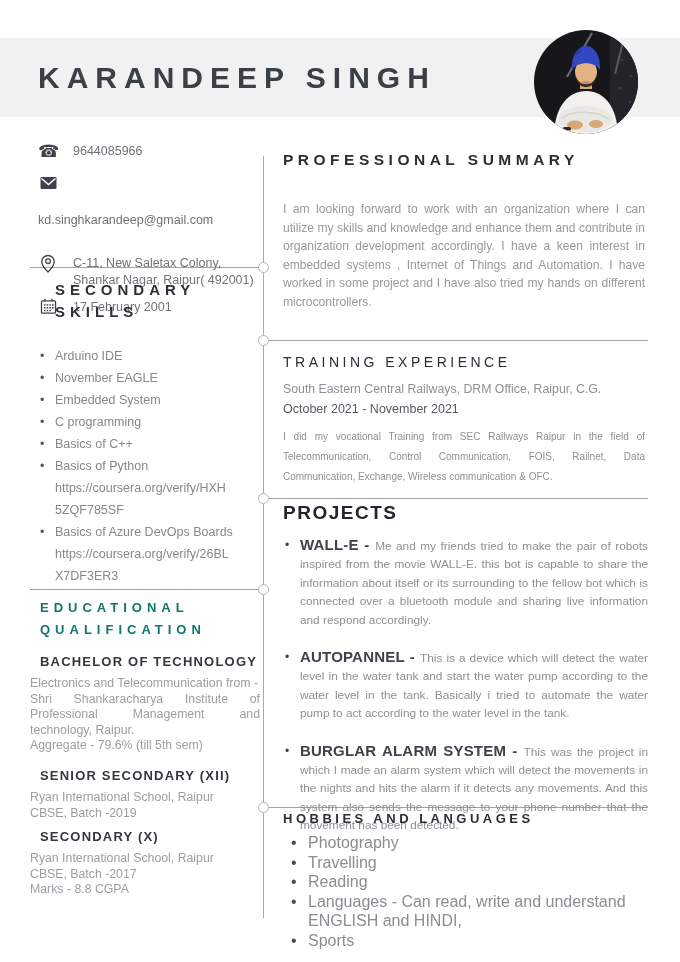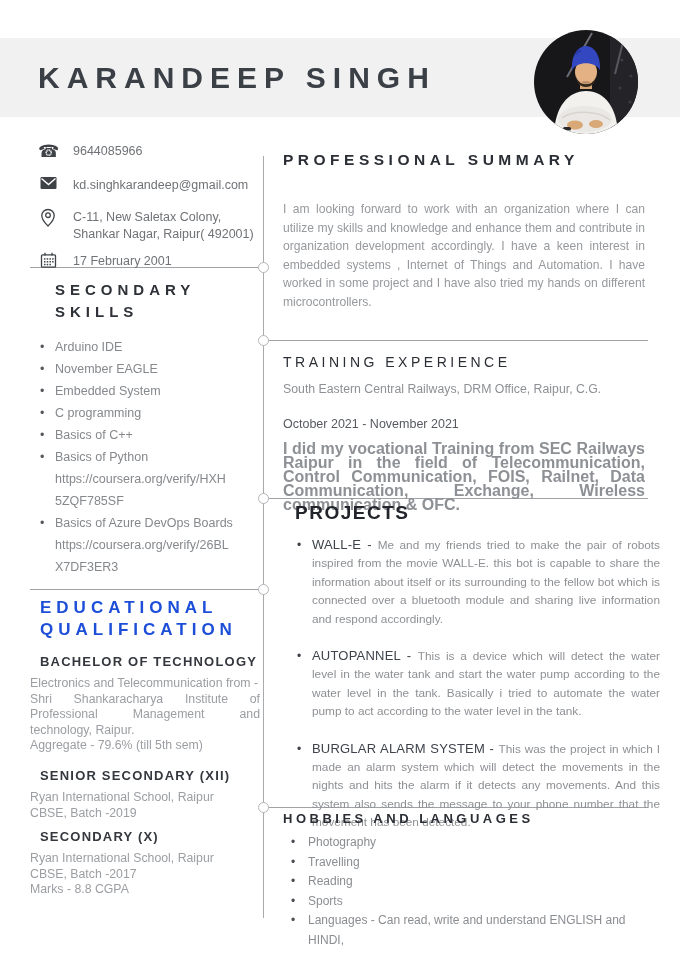--- a/index.html
+++ b/index.html
@@ -25,67 +25,67 @@
   .hl-right { left:263px; width:385px; }
   .node { position:absolute; width:11px; height:11px; border-radius:50%;
           background:#ffffff; border:1.5px solid #b3b6b9; margin-left:-5px; margin-top:-5px; }
 
   
   .contact { position:absolute; left:38px; top:142px; width:222px; }
   .c-row { display:flex; align-items:flex-start; gap:15px; }
   .c-ico { width:20px; flex:0 0 20px; text-align:center; color:#3f4347; }
   .c-glyph { font-family:"DejaVu Sans", sans-serif; font-size:17px; line-height:18px; color:#3f4347; }
   .c-txt { font-size:12.5px; color:#6f7276; line-height:17px; padding-top:1px; }
-  .mb17{margin-bottom:16px;} .mb16{margin-bottom:14px;} .mb9{margin-bottom:9px;}
+  .mb17{margin-bottom:16px;} .mb16{margin-bottom:25px;flex-direction:column;} .mb9{margin-bottom:9px;}
 
   .sec-skills { position:absolute; left:30px; top:279px; width:230px; }
   .h-left { font-size:15px; font-weight:700; letter-spacing:5px; color:#2e3238;
             line-height:22px; padding-left:25px; }
-  .skill-list { list-style:none; margin-top:13px; }
+  .skill-list { list-style:none; margin-top:22px; }
   .skill-list li { position:relative; padding-left:25px; font-size:12.5px; color:#85888c;
                    line-height:22px; }
   .skill-list li::before { content:"•"; position:absolute; left:10px; color:#55585c; }
   .skill-url { display:block; max-width:174px; word-break:break-all;
                line-height:22px; color:#85888c; text-decoration:none; }
   .skill-url:empty { display:none; }
 
   .sec-edu { position:absolute; left:30px; top:597px; width:230px; }
-  .h-left2 { font-size:17px; font-weight:700; letter-spacing:5px; color:#1d4ed8;
+  .h-left2 { font-size:13px; font-weight:700; letter-spacing:5px; color:#0f766e;
              line-height:22px; padding-left:10px; }
   .deg-h { font-size:13px; font-weight:700; letter-spacing:1.2px; color:#34383e; padding-left:10px; }
   .deg-h.m1 { margin-top:13px; } .deg-h.m2 { margin-top:14px; } .deg-h.m3 { margin-top:8px; }
   .deg-lines { margin-top:7px; font-size:12.3px; line-height:15.6px; color:#9b9ea2;
                text-align:justify; }
   .deg-lines .jl { text-align:justify; }
 
   
   .sec-summary { position:absolute; left:283px; top:151px; width:362px; }
   .h-right-lg { font-size:15.5px; font-weight:700; letter-spacing:4.5px; color:#2b2f35; }
   .summary-p { margin-top:31px; font-size:12.1px; line-height:18.6px; color:#96999d;
                text-align:justify; }
 
   .sec-training { position:absolute; left:283px; top:354px; width:362px; }
   .h-right-md { font-size:14px; font-weight:400; letter-spacing:3.5px; color:#2b2f35; }
   .train-org { margin-top:12px; font-size:12.3px; color:#8d9094; }
-  .train-period { margin-top:21px; font-size:12.5px; color:#565a60; }
-  .train-p { margin-top:11px; font-size:16px; line-height:14px; color:#8d9094;
-             text-align:justify;font-weight:bold; }
-
-  .sec-projects { position:absolute; left:295px; top:502px; width:365px; }
+  .train-period { margin-top:6px; font-size:12.5px; color:#565a60; }
+  .train-p { margin-top:11px; font-size:10px; line-height:20px; color:#8d9094;
+             text-align:justify; }
+
+  .sec-projects { position:absolute; left:283px; top:502px; width:365px; }
   .h-projects { font-size:19px; font-weight:700; letter-spacing:1.5px; color:#22262c; }
   .proj-list { list-style:none; margin-top:12px; }
   .proj-list li { position:relative; padding-left:17px; font-size:11.8px; line-height:18.4px;
                   color:#8d9094; text-align:justify; margin-bottom:19px; }
   .proj-list li::before { content:"•"; position:absolute; left:2px; color:#3e4248; font-size:12px; }
-  .proj-name { font-weight:400; color:#3e424a; font-size:13px; letter-spacing:0.2px; }
+  .proj-name { font-weight:700; color:#3e424a; font-size:15px; letter-spacing:0.2px; }
 
   .sec-hobbies { position:absolute; left:283px; top:811px; width:380px; }
   .h-right-sm { font-size:13px; font-weight:700; letter-spacing:3.5px; color:#2b2f35; }
   .hobby-list { list-style:none; margin-top:7px; }
-  .hobby-list li { position:relative; padding-left:25px; font-size:12px; color:#8a8d91;
+  .hobby-list li { position:relative; padding-left:25px; font-size:16px; color:#8a8d91;
                    line-height:19.5px; }
   .hobby-list li::before { content:"•"; position:absolute; left:8px; color:#4a4d52; }
 
   svg .stk { stroke:#3f4347; fill:none; stroke-width:1.3; }
 </style>
 </head>
 <body>
 
 <div class="page">
 
@@ -243,18 +243,18 @@
       </li>
     </ul>
   </div>
 
   <div class="sec-hobbies">
     <div class="h-right-sm">HOBBIES AND LANGUAGES</div>
     <ul class="hobby-list">
       <li>Photography</li>
       <li>Travelling</li>
       <li>Reading</li>
+      <li>Languages - Can read, write and understand ENGLISH and HINDI,</li>
       <li>Sports</li>
-      <li>Languages - Can read, write and understand ENGLISH and HINDI,</li>
     </ul>
   </div>
 
 </div>
 
 </body></html>

